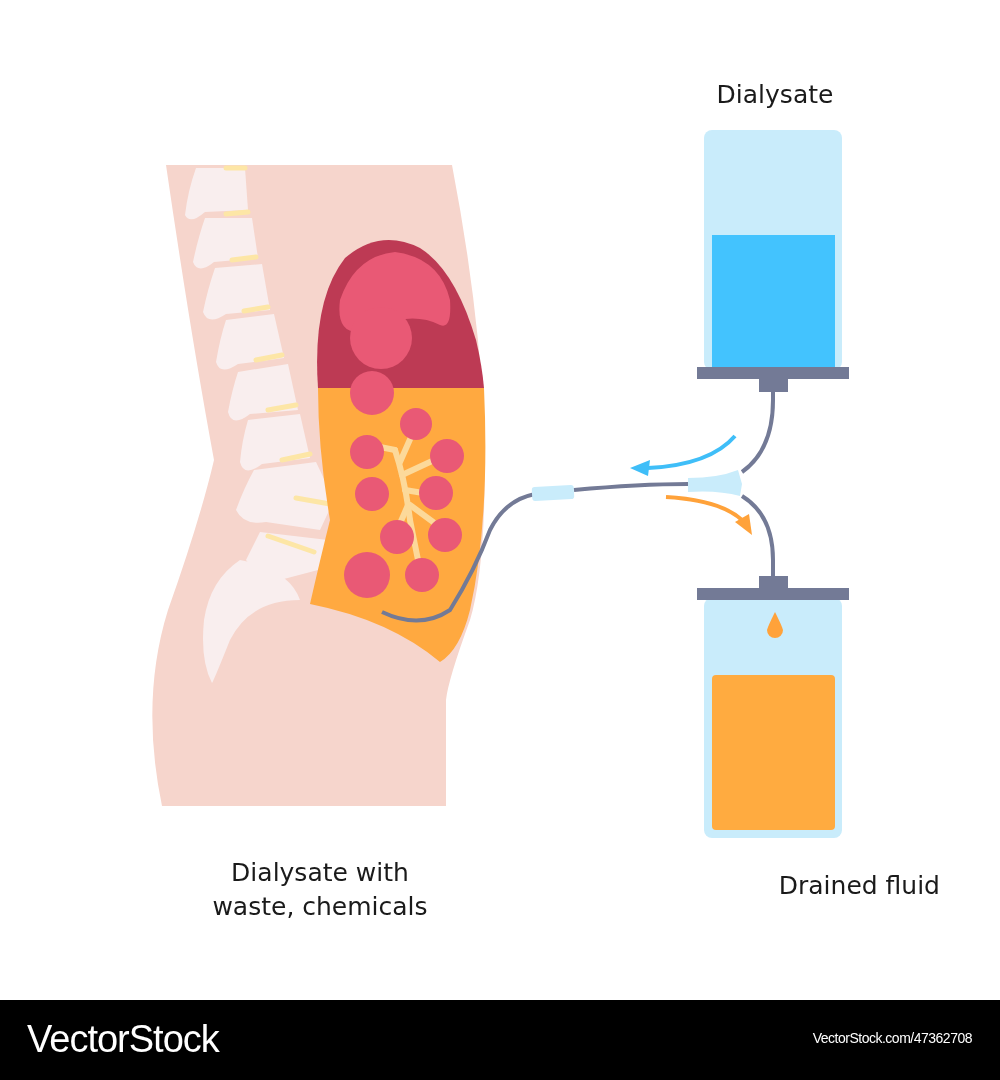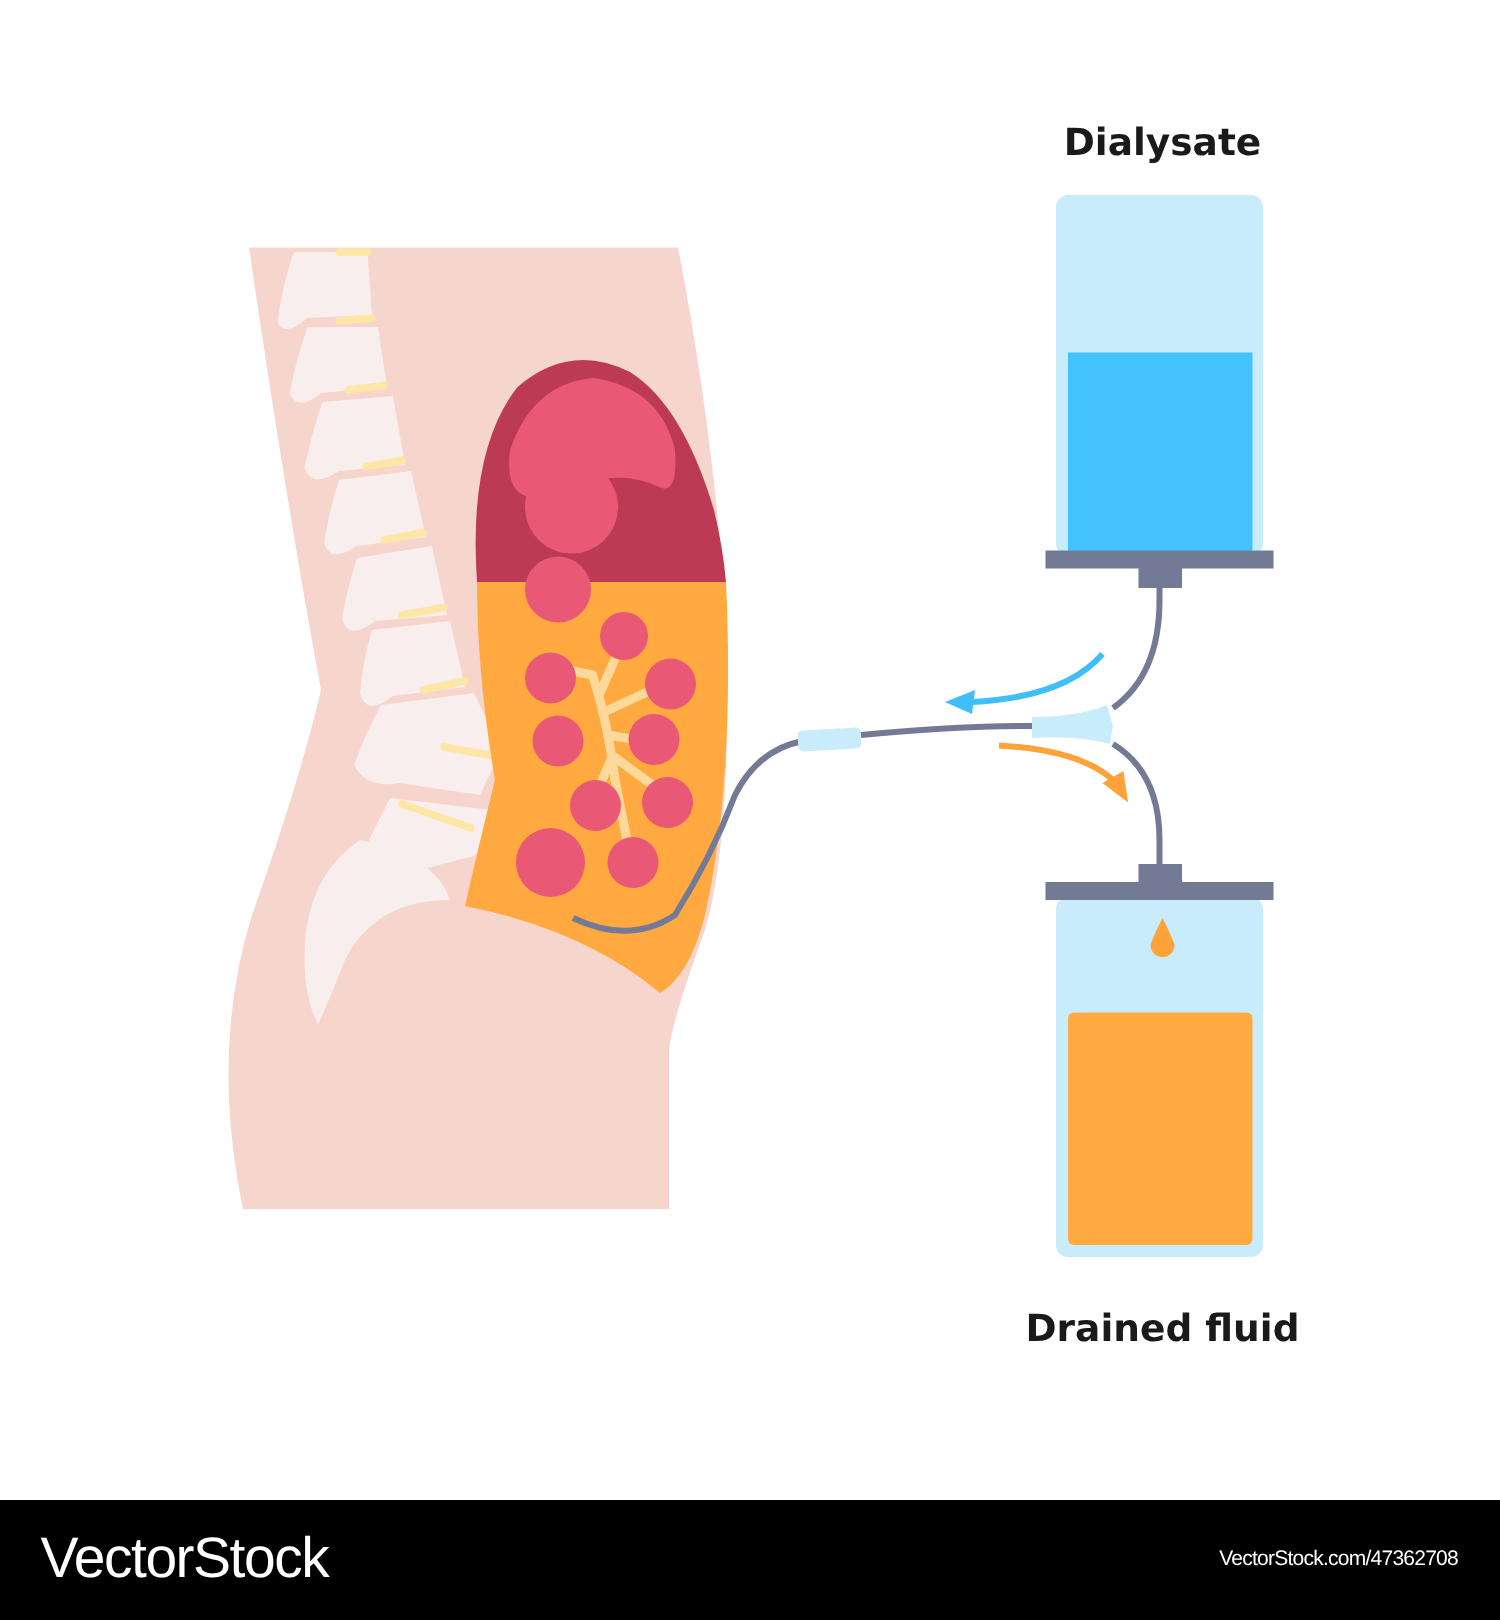--- a/index.html
+++ b/index.html
@@ -1,17 +1,17 @@
 <!DOCTYPE html>
 <html><head>
 <meta charset="utf-8">
 <style>
   html, body { margin:0; padding:0; background:#ffffff; }
   body { width:1000px; height:1080px; position:relative; overflow:hidden; font-family:"Liberation Sans", sans-serif; }
-  .stage { position:absolute; left:0; top:0; width:1000px; height:1000px;font-weight:bold; }
+  .stage { position:absolute; left:0; top:0; width:1000px; height:1000px; }
   .label { position:absolute; color:#1a1a1a; font-size:25px; text-align:center; line-height:34px; font-family:"DejaVu Sans", sans-serif; }
   .footer { position:absolute; left:0; top:1000px; width:1000px; height:80px; background:#000; }
   .brand { position:absolute; left:27px; top:18px; color:#fff; font-size:38px; letter-spacing:-1px; font-family:"Liberation Sans", sans-serif; }
   .ref { position:absolute; right:28px; top:30px; color:#fff; font-size:14px; letter-spacing:-0.5px; font-family:"Liberation Sans", sans-serif; }
 </style>
 </head>
 <body>
 
 <div class="stage">
   <svg width="1000" height="1000" viewBox="0 0 1000 1000">
@@ -89,19 +89,21 @@
     <rect x="759" y="378" width="29" height="14" fill="#737a96"></rect>
 
     <rect x="704" y="598" width="138" height="240" rx="8" fill="#c9ecfb"></rect>
     <rect x="712" y="675" width="123" height="155" rx="4" fill="#ffab40"></rect>
     <rect x="697" y="588" width="152" height="12" fill="#737a96"></rect>
     <rect x="759" y="576" width="29" height="14" fill="#737a96"></rect>
     <path d="M775,612 Q768,626 767,630 A8,8 0 0 0 783,630 Q782,626 775,612 Z" fill="#ffa23a"></path>
   </svg>
 
   <div class="label" style="left:660px; top:78px; width:230px;">Dialysate</div>
-  <div class="label" style="left:640px; top:869px; width:270px;">Drained fluid</div>
+  <div class="label" style="left:150px; top:856px; width:340px; white-space:pre-line;">Dialysate with
+waste, chemicals</div>
+  <div class="label" style="left:670px; top:869px; width:270px;text-align:right;">Drained fluid</div>
 </div>
 
 <div class="footer">
   <div class="brand">VectorStock</div>
   <div class="ref">VectorStock.com/47362708</div>
 </div>
 
 </body></html>

